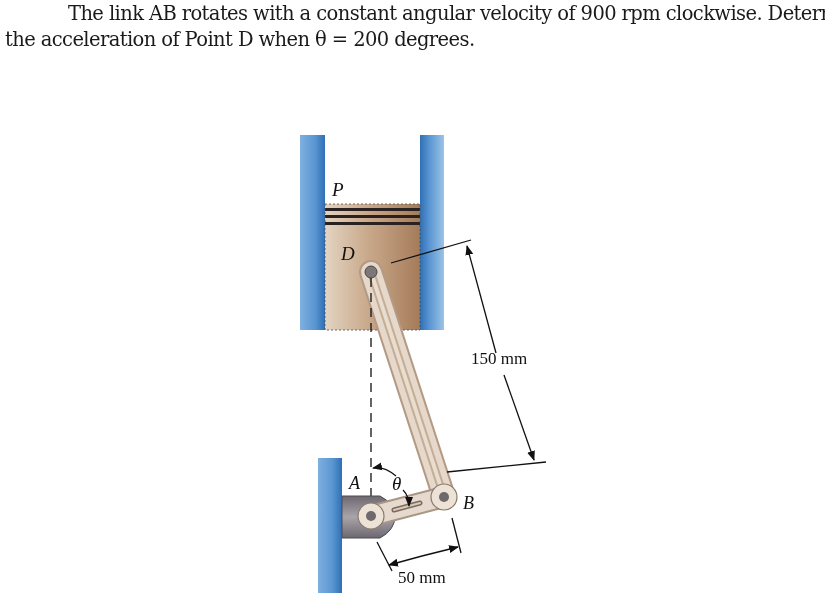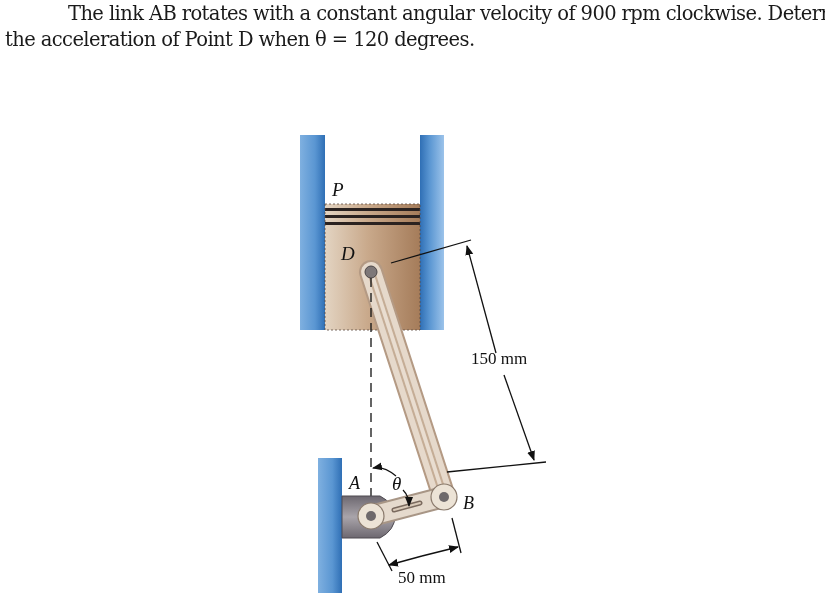--- a/index.html
+++ b/index.html
@@ -10,21 +10,21 @@
   .line2 { position: absolute; left: 5px; top: 28px; font-size: 19.5px; letter-spacing: -0.6px; white-space: nowrap; }
   svg.fig { position: absolute; left: 0; top: 0; }
   .lbl { font-family: "Liberation Serif", "DejaVu Serif", serif; fill: #111; }
   .ital { font-style: italic; }
 </style>
 </head>
 <body>
 
 <div class="problem">
   <div class="line1">The link AB rotates with a constant angular velocity of 900 rpm clockwise.  Determine</div>
-  <div class="line2">the acceleration of Point D when θ = 120 degrees.</div>
+  <div class="line2">the acceleration of Point D when θ = 200 degrees.</div>
 </div>
 
 <svg class="fig" width="825" height="595" viewBox="0 0 825 595">
   <defs>
     <linearGradient id="wallL" x1="0" x2="1">
       <stop offset="0" stop-color="#7fb0e0"></stop>
       <stop offset="0.6" stop-color="#5a96d2"></stop>
       <stop offset="1" stop-color="#2f6fb5"></stop>
     </linearGradient>
     <linearGradient id="wallR" x1="0" x2="1">

